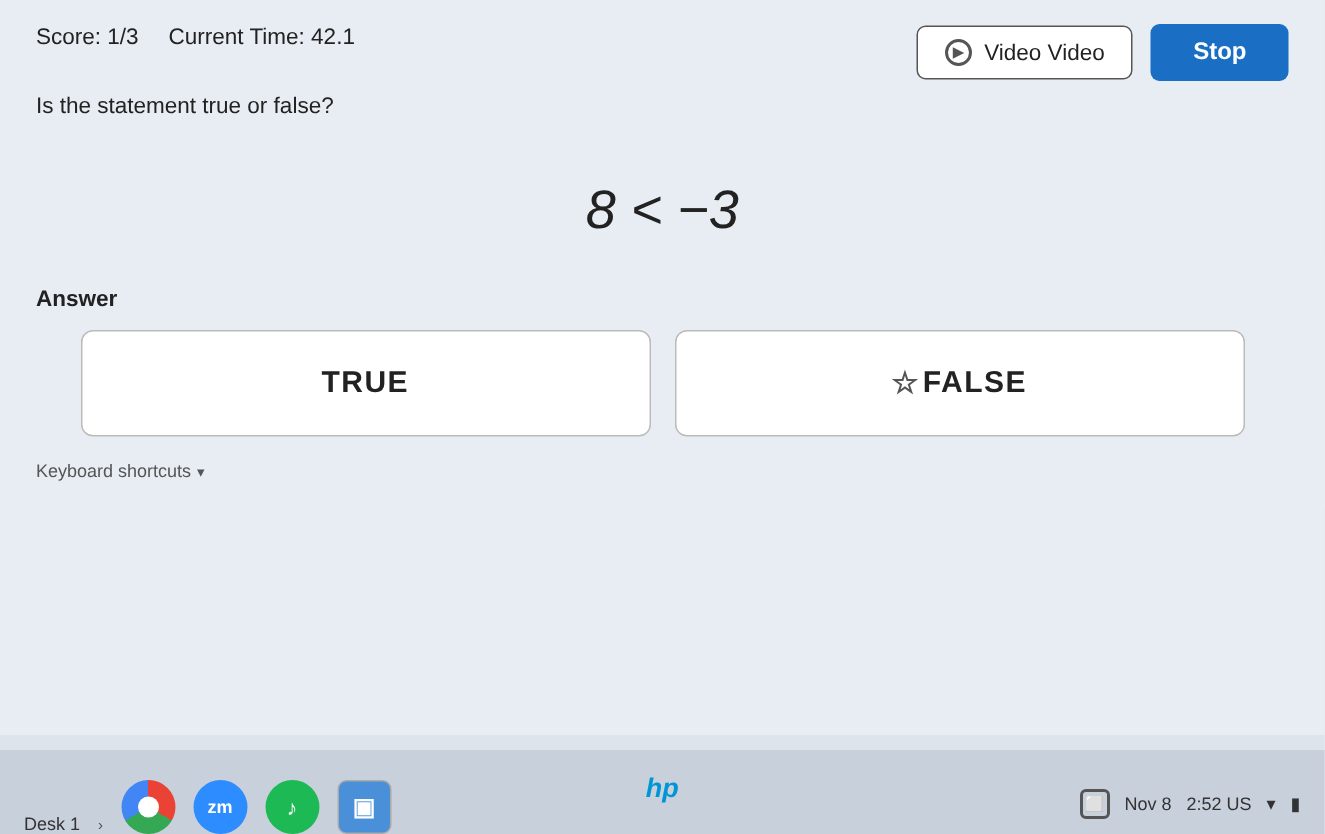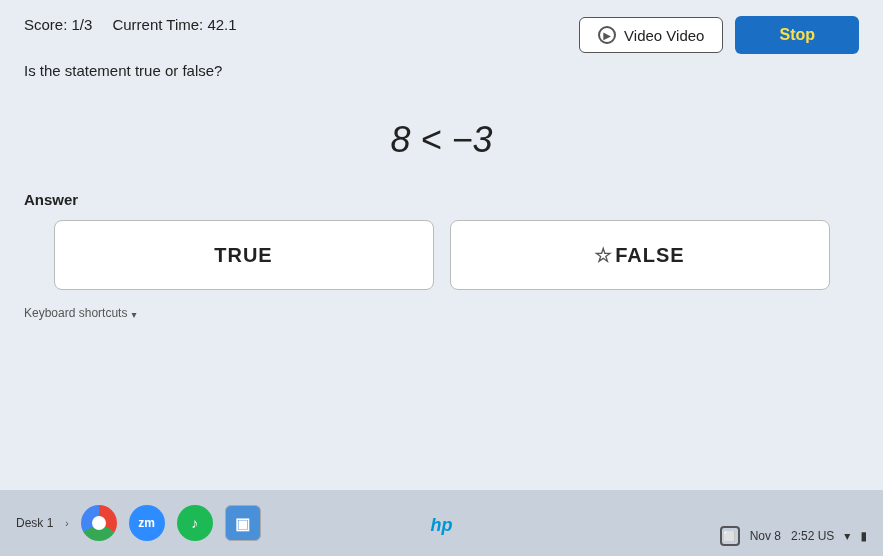--- a/index.html
+++ b/index.html
@@ -75,24 +75,24 @@
       border-radius: 50%;
       display: flex;
       align-items: center;
       justify-content: center;
       font-size: 10px;
       color: #555;
     }
 
     .stop-btn {
       background: #1a6fc4;
-      color: #fde047;
+      color: #ffffff;
       border: none;
       border-radius: 6px;
-      padding: 10px 44px;
+      padding: 10px 28px;
       font-size: 16px;
       font-weight: 600;
       cursor: pointer;
     }
 
     
     .question-label {
       font-size: 15px;
       color: #222;
       margin-top: 4px;
@@ -161,26 +161,26 @@
     }
 
     .keyboard-shortcuts .chevron {
       font-size: 10px;
     }
 
     
     .taskbar {
       background: #c8d0db;
       width: 883px;
-      height: 66px;
+      height: 56px;
       position: absolute;
       bottom: 0;
       left: 0;
       display: flex;
-      align-items: center;
+      align-items: flex-end;
       padding: 0 16px;
       gap: 12px;
     }
 
     .taskbar-icon {
       width: 36px;
       height: 36px;
       border-radius: 50%;
       display: flex;
       align-items: center;

